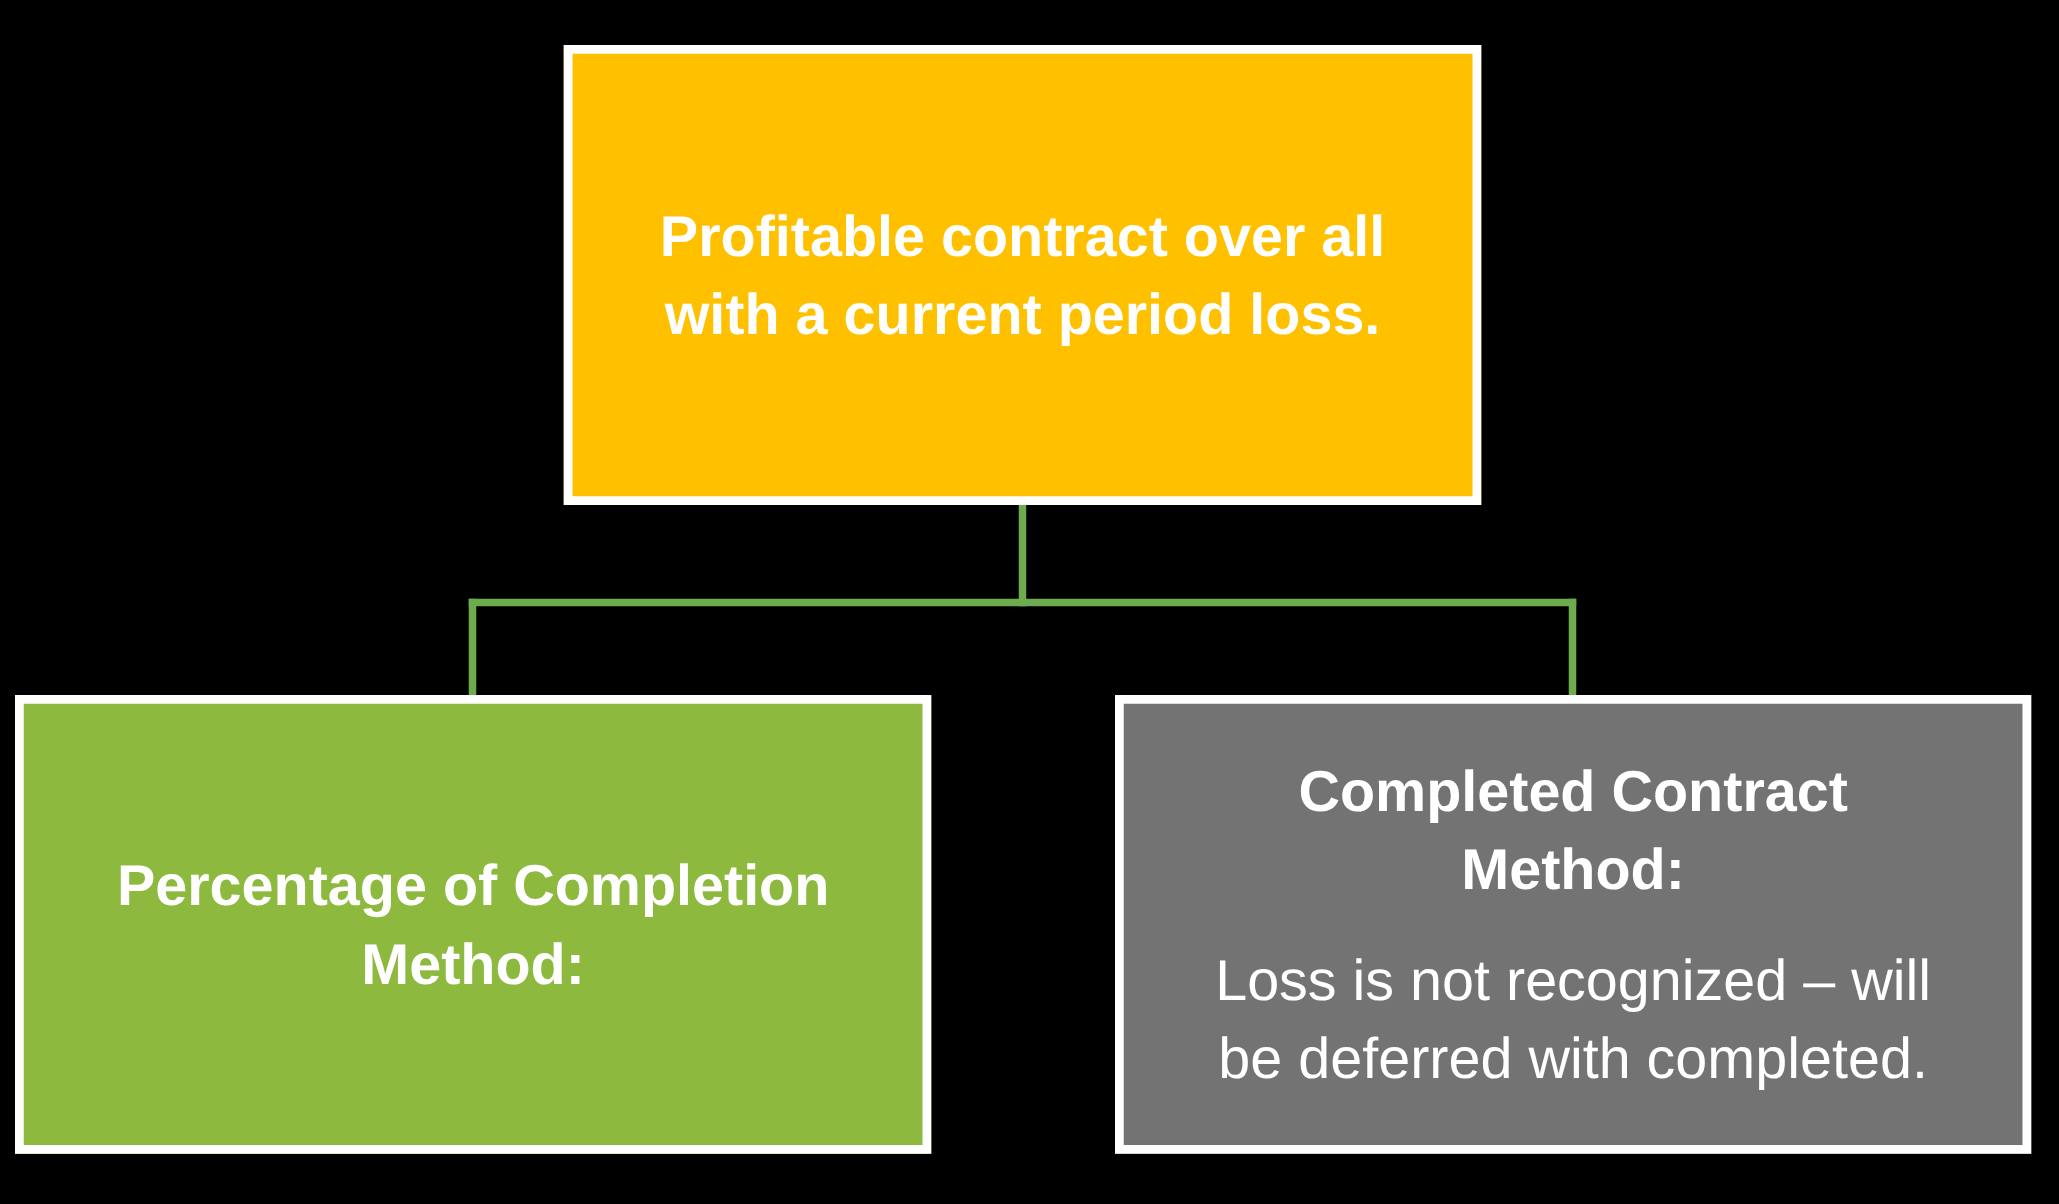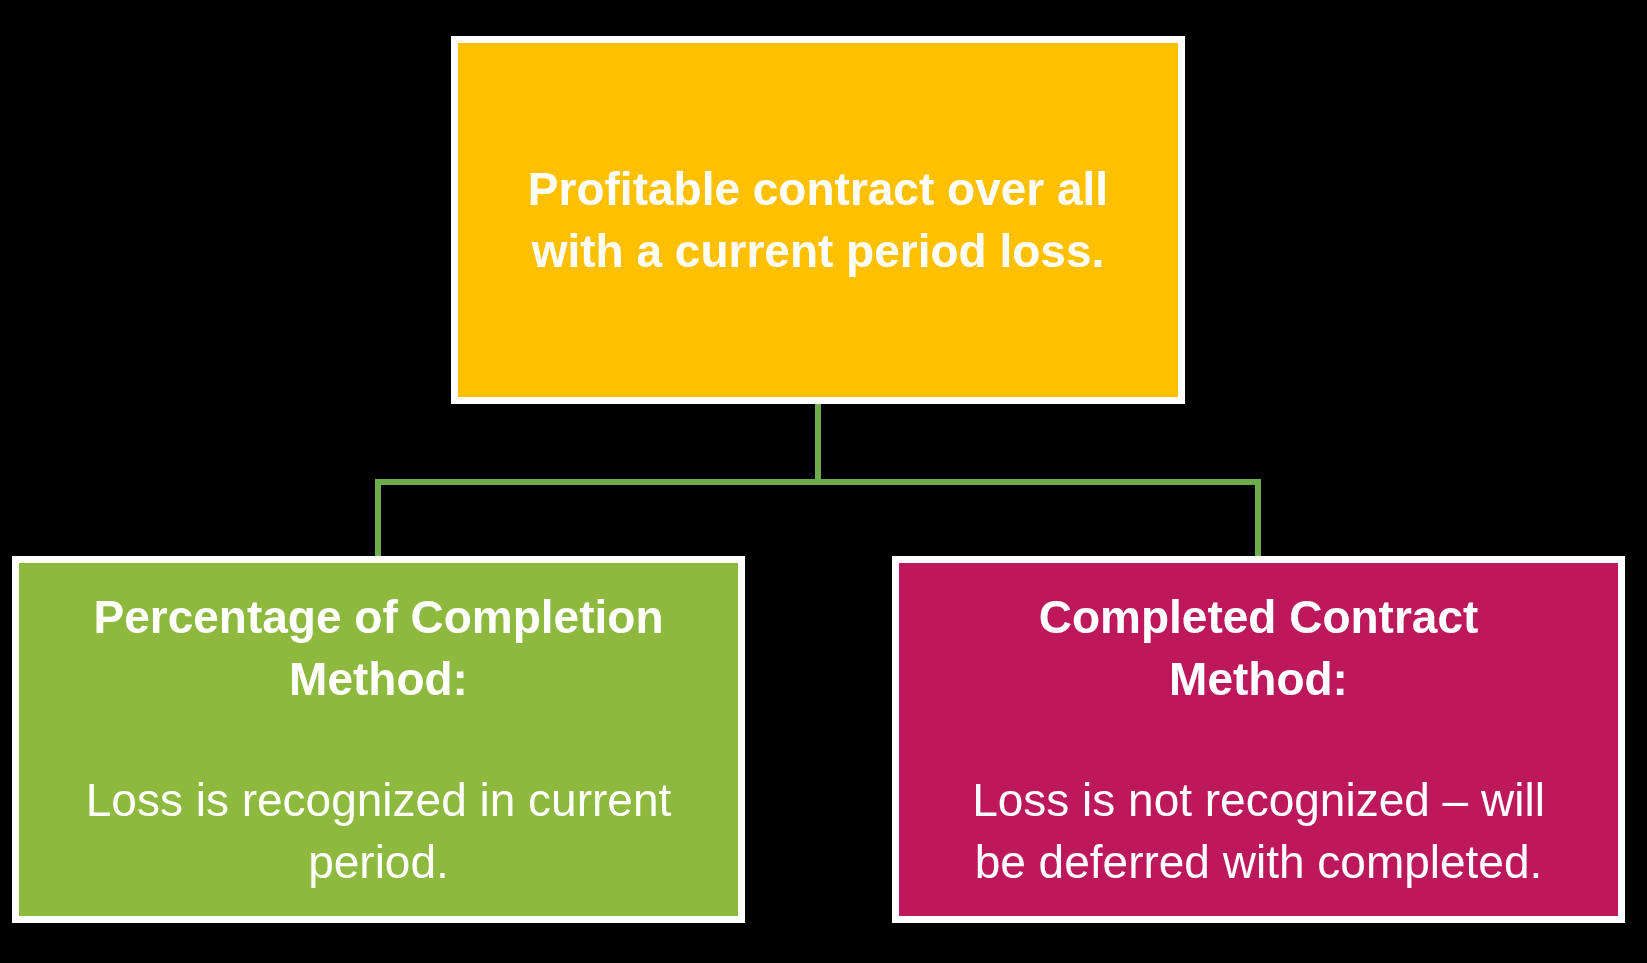--- a/index.html
+++ b/index.html
@@ -37,21 +37,21 @@
     top: 556px;
     width: 733px;
     height: 367px;
     background: #8CB93E;
     gap: 26px;
     padding: 16px 14px;
   }
   .child-left  { left: 12px; }
   .child-right { left: 892px; }
   .txt {
-    margin: 16px;
+    margin: 0;
     font-size: 46px;
     line-height: 1.35;
     white-space: pre-line;
   }
   .bold { font-weight: bold; }
   .line {
     position: absolute;
     background: #6CAC4E;
   }
   .stem       { left: 815px;  top: 404px; width: 6px;   height: 81px; }
@@ -70,24 +70,22 @@
   </div>
 
   <div class="line stem" style="background: rgb(108, 172, 78);"></div>
   <div class="line crossbar" style="background: rgb(108, 172, 78);"></div>
   <div class="line drop-left" style="background: rgb(108, 172, 78);"></div>
   <div class="line drop-right" style="background: rgb(108, 172, 78);"></div>
 
   <div class="box child-box child-left" style="background: rgb(140, 185, 62);">
     <p class="txt bold">Percentage of Completion
 Method:</p>
-    <p class="txt">Loss is recognized in current
-period.</p>
   </div>
 
-  <div class="box child-box child-right" style="background: #be185d;">
+  <div class="box child-box child-right" style="background: #737373;">
     <p class="txt bold">Completed Contract
 Method:</p>
     <p class="txt">Loss is not recognized – will
 be deferred with completed.</p>
   </div>
 
 </div>
 
 </body></html>

